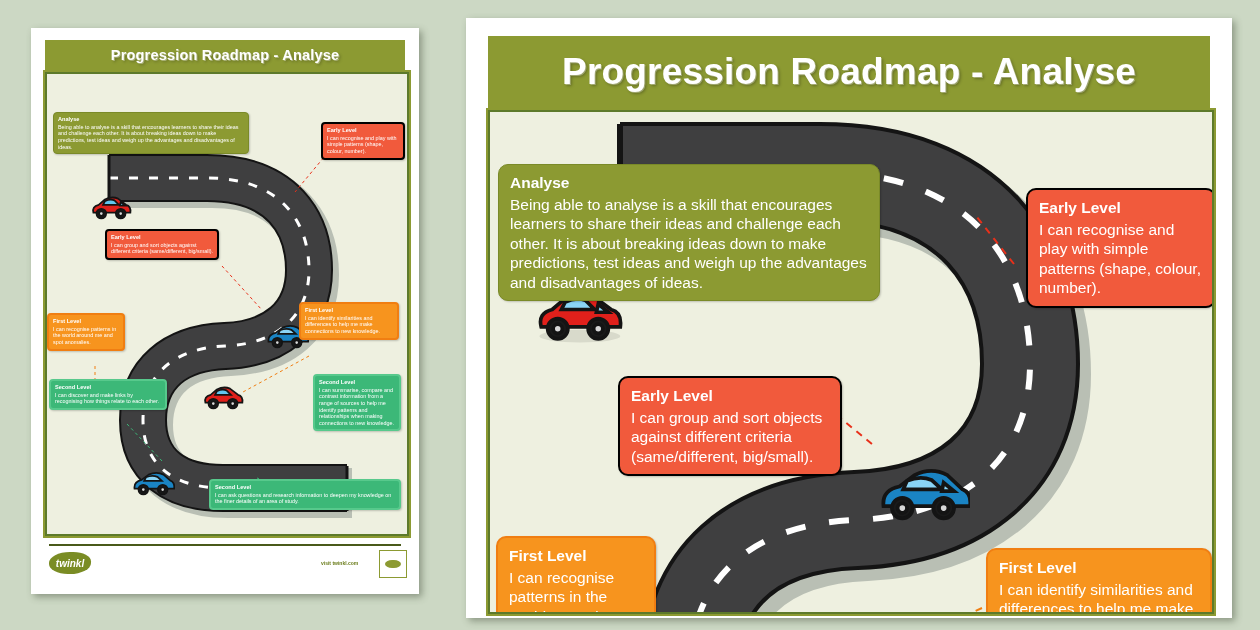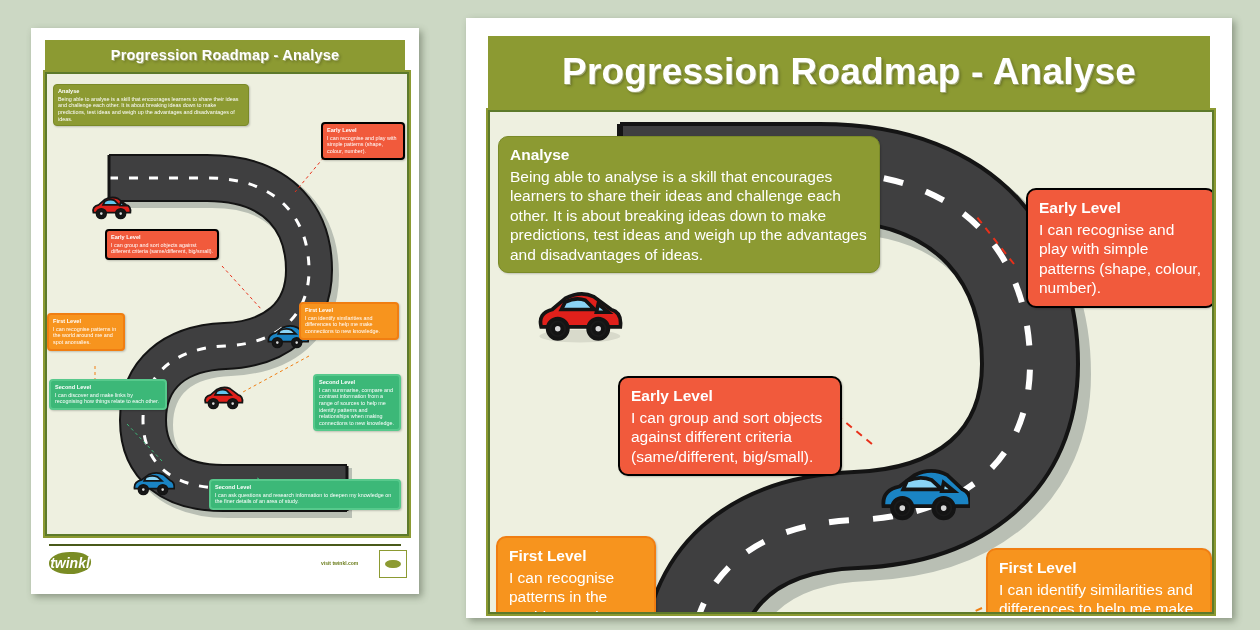--- a/index.html
+++ b/index.html
@@ -15,21 +15,21 @@
   .hdr{background:#8c9a32;color:#fff;font-weight:bold;
        text-shadow:1px 1px 0 rgba(255,255,255,.35), 2px 2px 3px rgba(0,0,0,.28);
        letter-spacing:.2px;display:flex;align-items:center;justify-content:center;}
   .canvas{position:absolute;background:#eef0e0;border:2px solid #5d7a2b;
           outline:2px solid #8c9a32;overflow:hidden;}
 
   .bx{position:absolute;color:#fff;box-sizing:border-box;
       box-shadow:1px 1px 2px rgba(0,0,0,.2);}
   .bx .t{font-weight:bold;display:block;}
   .bx .b{display:block;}
-  .bx.green {background:#8c9a32;border:1px solid #7a8a28;}
+  .bx.green {background:#8c9a32;border:1px solid #7a8a28;margin-top:28px;}
   .bx.red   {background:#f15a3c;border:2px solid #000000;}
   .bx.orange{background:#f7941e;border:2px solid #f07e12;}
   .bx.teal  {background:#3cb878;border:2px solid #57c98c;}
 
   .road{position:absolute;inset:0;}
 
   
   #left-poster{left:31px;top:28px;width:388px;height:566px;}
   #left-poster .hdr{position:absolute;left:14px;top:12px;width:360px;height:30px;
                     font-size:14.5px;}
@@ -185,21 +185,21 @@
         <span class="b">I can summarise, compare and contrast information from a range of sources to help me identify patterns and relationships when making connections to new knowledge.</span>
       </div>
 
       <div class="bx teal" style="left:162px;top:405px;width:192px;">
         <span class="t">Second Level</span>
         <span class="b">I can ask questions and research information to deepen my knowledge on the finer details of an area of study.</span>
       </div>
     </div>
 
     <div class="footrule"></div>
-    <div class="twinkl-logo" style="left:18px;top:524px;width:42px;height:22px;font-size:14px;">twinkl</div>
+    <div class="twinkl-logo" style="left:18px;top:524px;width:42px;height:22px;font-size:10px;">twinkl</div>
     <div class="visit-txt" style="left:290px;top:532px;font-size:5px;">visit twinkl.com</div>
     <div class="cert" style="left:348px;top:522px;width:26px;height:26px;">
       <div class="blob"></div>
     </div>
   </div>
 
   <div class="poster" id="right-poster">
 
     <div class="hdr">Progression Roadmap - Analyse</div>
     <div class="stripe"></div>

